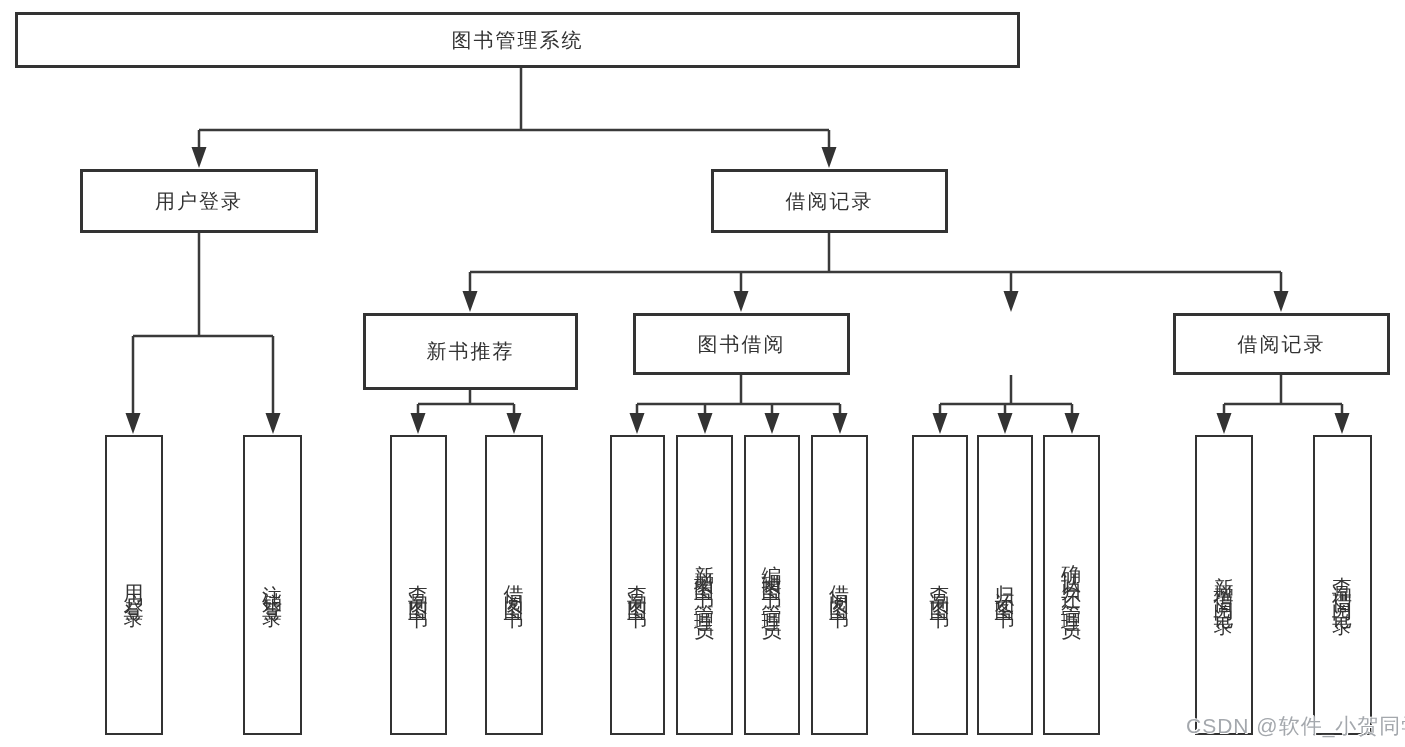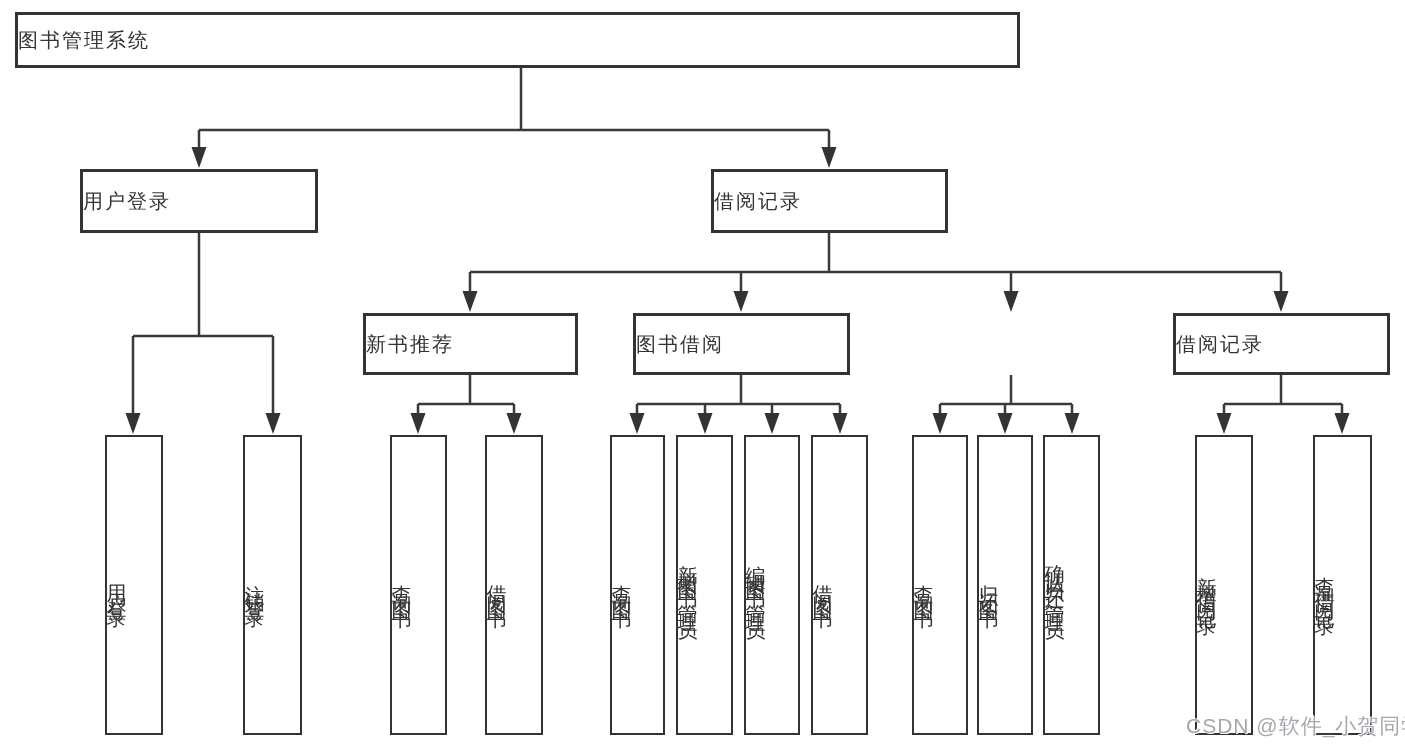--- a/index.html
+++ b/index.html
@@ -25,21 +25,21 @@
     top: 0;
     z-index: 1;
   }
   .node {
     position: absolute;
     box-sizing: border-box;
     background: #ffffff;
     border: 3px solid var(--border, #333333);
     display: flex;
     align-items: center;
-    justify-content: flex-start;
+    justify-content: center;
     color: var(--text, #333333);
     font-size: 20px;
     letter-spacing: 2px;
     z-index: 2;
     text-align: center;
   }
   .node.leaf {
     border-width: 2.5px;
   }
   .node.leaf .vtext {
@@ -132,21 +132,21 @@
     <span>图书管理系统</span>
   </div>
 
   <div class="node" style="left:80px; top:169px; width:238px; height:64px;">
     <span>用户登录</span>
   </div>
   <div class="node" style="left:711px; top:169px; width:237px; height:64px;">
     <span>借阅记录</span>
   </div>
 
-  <div class="node" style="left:363px; top:313px; width:215px; height:62px;">
+  <div class="node" style="left:363px; top:313px; width:215px; height:77px;">
     <span>新书推荐</span>
   </div>
   <div class="node" style="left:633px; top:313px; width:217px; height:62px;">
     <span>图书借阅</span>
   </div>
   <div class="node" style="left:1173px; top:313px; width:217px; height:62px;">
     <span>借阅记录</span>
   </div>
 
   <div class="node leaf" style="left:105px; top:435px; width:58px; height:300px;">

